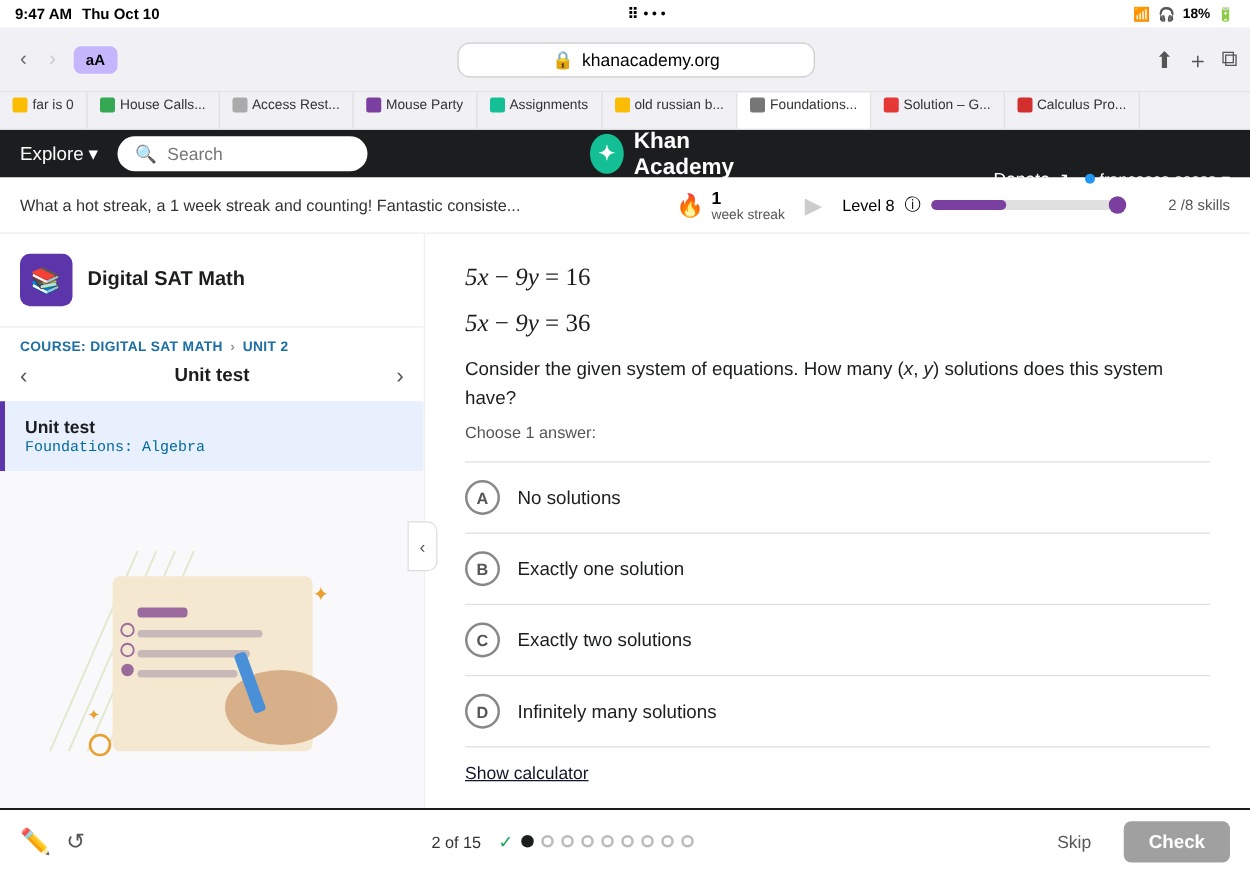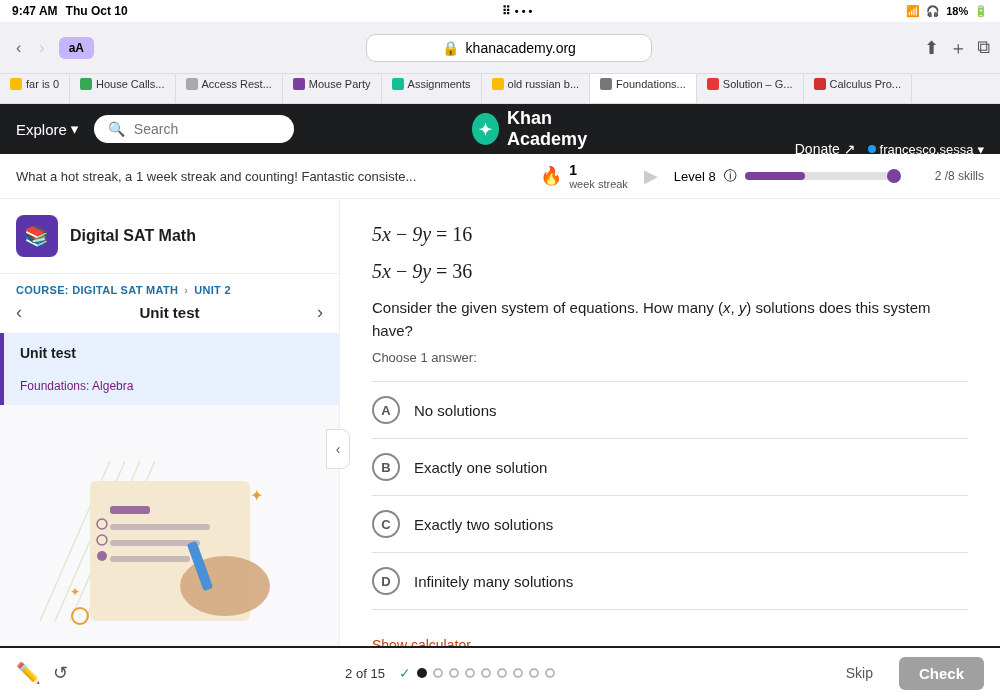--- a/index.html
+++ b/index.html
@@ -76,21 +76,21 @@
     }
     .tab.active { background: #fff; font-weight: 500; }
     .tab-icon { width: 12px; height: 12px; border-radius: 2px; flex-shrink: 0; }
 
     
     .ka-nav {
       background: #1c1d1e;
       display: flex;
       align-items: center;
       padding: 0 16px;
-      height: 50px;
+      height: 38px;
       gap: 16px;
     }
     .ka-explore-btn {
       color: #fff;
       background: none;
       border: none;
       cursor: pointer;
       font-size: 15px;
       display: flex;
       align-items: center;
@@ -220,21 +220,21 @@
     .unit-nav-btn { background: none; border: none; cursor: pointer; font-size: 18px; color: #555; }
     .unit-name { font-size: 15px; font-weight: 600; color: #1c1d1e; }
 
     .sidebar-active-item {
       background: #e8f0fe;
       border-left: 4px solid #5c35aa;
       padding: 12px 16px;
       margin: 0;
     }
     .active-item-title { font-size: 14px; font-weight: 700; color: #1c1d1e; }
-    .active-item-sub { font-size: 12px; color: #701a75; margin-top: 18px; }
+    .active-item-sub { font-size: 12px; color: #0369a1; margin-top: 2px; font-family: Liberation Mono, monospace; }
 
     .sidebar-illustration {
       flex: 1;
       background: #f9f9fb;
       display: flex;
       align-items: center;
       justify-content: center;
       overflow: hidden;
       position: relative;
     }
@@ -300,26 +300,26 @@
       border: 2px solid #888;
       display: flex; align-items: center; justify-content: center;
       font-size: 13px;
       font-weight: 600;
       color: #555;
       flex-shrink: 0;
     }
     .answer-text { font-size: 15px; color: #1c1d1e; }
 
     .show-calculator-link {
-      color: #c2410c;
+      color: #0f172a;
       font-size: 14px;
       cursor: pointer;
       text-decoration: underline;
       display: inline-block;
-      margin-top: 27px;
+      margin-top: 12px;
     }
 
     
     .bottom-bar {
       position: fixed;
       bottom: 0;
       width: 1000px;
       background: #fff;
       border-top: 2px solid #1c1d1e;
       display: flex;

